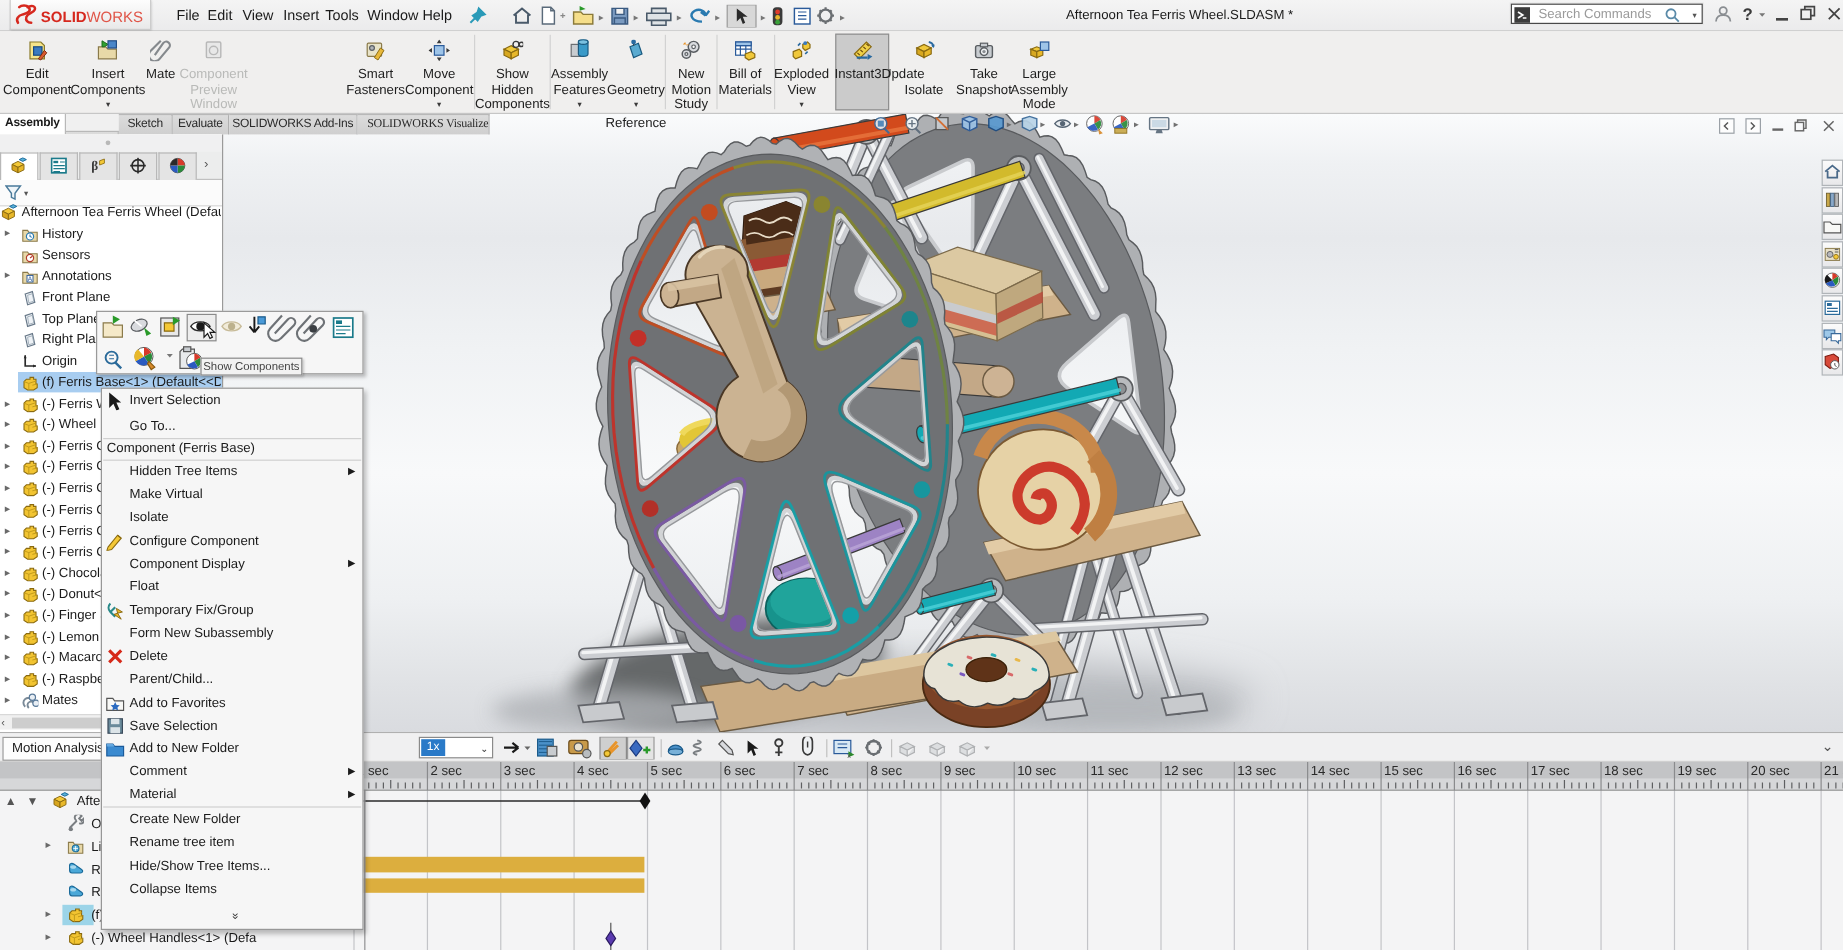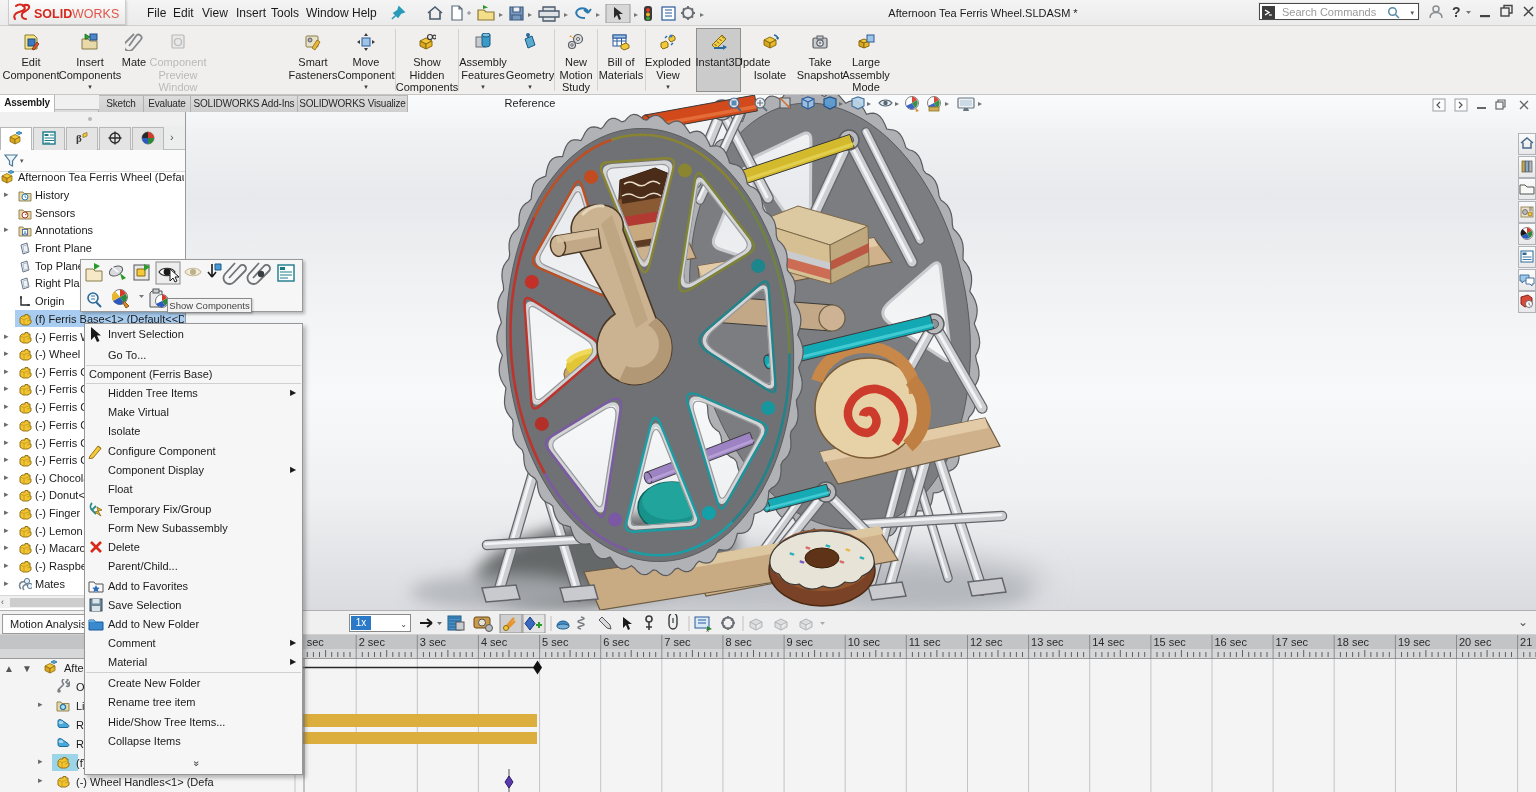--- a/index.html
+++ b/index.html
@@ -443,21 +443,21 @@
         <path d="M4,15 L13,15" stroke="#2a6aa0" stroke-width="2"></path>
         <path d="M13,17 L17,14 L13,12 Z" fill="#2a6aa0"></path>
       </svg></div>
     <div style="position:absolute;left:688px;top:56px;width:62px;font-size:11px;color:#1d1d1d;text-align:center;">Instant3D</div>
     <div style="position:absolute;left:0;top:95px;width:408px;height:17px;">
       <div style="position:absolute;left:0px;top:0;width:55px;height:17px;background:#ffffff;color:#1a1a1a;font-weight:bold;border-right:1px solid #b8b8b8;font-size:10px;letter-spacing:-0.2px;text-align:center;line-height:16px;white-space:nowrap;overflow:hidden;">Assembly</div>
       <div style="position:absolute;left:55px;top:0;width:44px;height:17px;background:linear-gradient(#dcdcdc,#cfcfcf);color:#2a2a2a;border-right:1px solid #b0b0b0;border-top:1px solid #b8b8b8;font-size:10px;letter-spacing:-0.2px;text-align:left;line-height:16px;white-space:nowrap;overflow:hidden;margin-top:14px;">Layout</div>
       <div style="position:absolute;left:99px;top:0;width:45px;height:17px;background:linear-gradient(#dcdcdc,#cfcfcf);color:#2a2a2a;border-right:1px solid #b0b0b0;border-top:1px solid #b8b8b8;font-size:10px;letter-spacing:-0.2px;text-align:center;line-height:16px;white-space:nowrap;overflow:hidden;">Sketch</div>
       <div style="position:absolute;left:144px;top:0;width:47px;height:17px;background:linear-gradient(#dcdcdc,#cfcfcf);color:#2a2a2a;border-right:1px solid #b0b0b0;border-top:1px solid #b8b8b8;font-size:10px;letter-spacing:-0.2px;text-align:center;line-height:16px;white-space:nowrap;overflow:hidden;">Evaluate</div>
       <div style="position:absolute;left:191px;top:0;width:107px;height:17px;background:linear-gradient(#dcdcdc,#cfcfcf);color:#2a2a2a;border-right:1px solid #b0b0b0;border-top:1px solid #b8b8b8;font-size:10px;letter-spacing:-0.2px;text-align:center;line-height:16px;white-space:nowrap;overflow:hidden;">SOLIDWORKS Add-Ins</div>
-      <div style="position:absolute;left:298px;top:0;width:110px;height:17px;background:linear-gradient(#dcdcdc,#cfcfcf);color:#2a2a2a;border-right:1px solid #b0b0b0;border-top:1px solid #b8b8b8;font-size:10px;letter-spacing:-0.2px;text-align:center;line-height:16px;white-space:nowrap;overflow:hidden;">SOLIDWORKS Visualize</div>
+      <div style="position:absolute;left:298px;top:0;width:110px;height:17px;background:linear-gradient(#dcdcdc,#cfcfcf);color:#2a2a2a;border-right:1px solid #b0b0b0;border-top:1px solid #b8b8b8;font-size:10px;letter-spacing:-0.2px;text-align:right;line-height:16px;white-space:nowrap;overflow:hidden;font-family:Liberation Serif, serif;">SOLIDWORKS Visualize</div>
     </div>
     <div style="position:absolute;left:0;top:112px;width:186px;height:498px;background:#ffffff;border-right:1px solid #9a9a9a;">
       <div style="position:absolute;left:0;top:0;width:185px;height:14px;background:#f0f0f1;">
         <div style="position:absolute;left:88px;top:5px;width:4px;height:4px;border-radius:50%;background:#b8b8b8;"></div>
       </div>
       <div style="position:absolute;left:0;top:14px;width:185px;height:24px;background:#eceded;border-bottom:1px solid #c0c0c0;">
         <div style="position:absolute;left:0px;top:1px;width:32px;height:23px;background:#ffffff;border-bottom:1px solid #fff;border:1px solid #b8b8b8;border-bottom:none;"></div>
         <div style="position:absolute;left:33px;top:1px;width:32px;height:23px;background:#e4e4e4;border:1px solid #b8b8b8;border-bottom:none;"></div>
         <div style="position:absolute;left:66px;top:1px;width:32px;height:23px;background:#e4e4e4;border:1px solid #b8b8b8;border-bottom:none;"></div>
         <div style="position:absolute;left:99px;top:1px;width:32px;height:23px;background:#e4e4e4;border:1px solid #b8b8b8;border-bottom:none;"></div>

